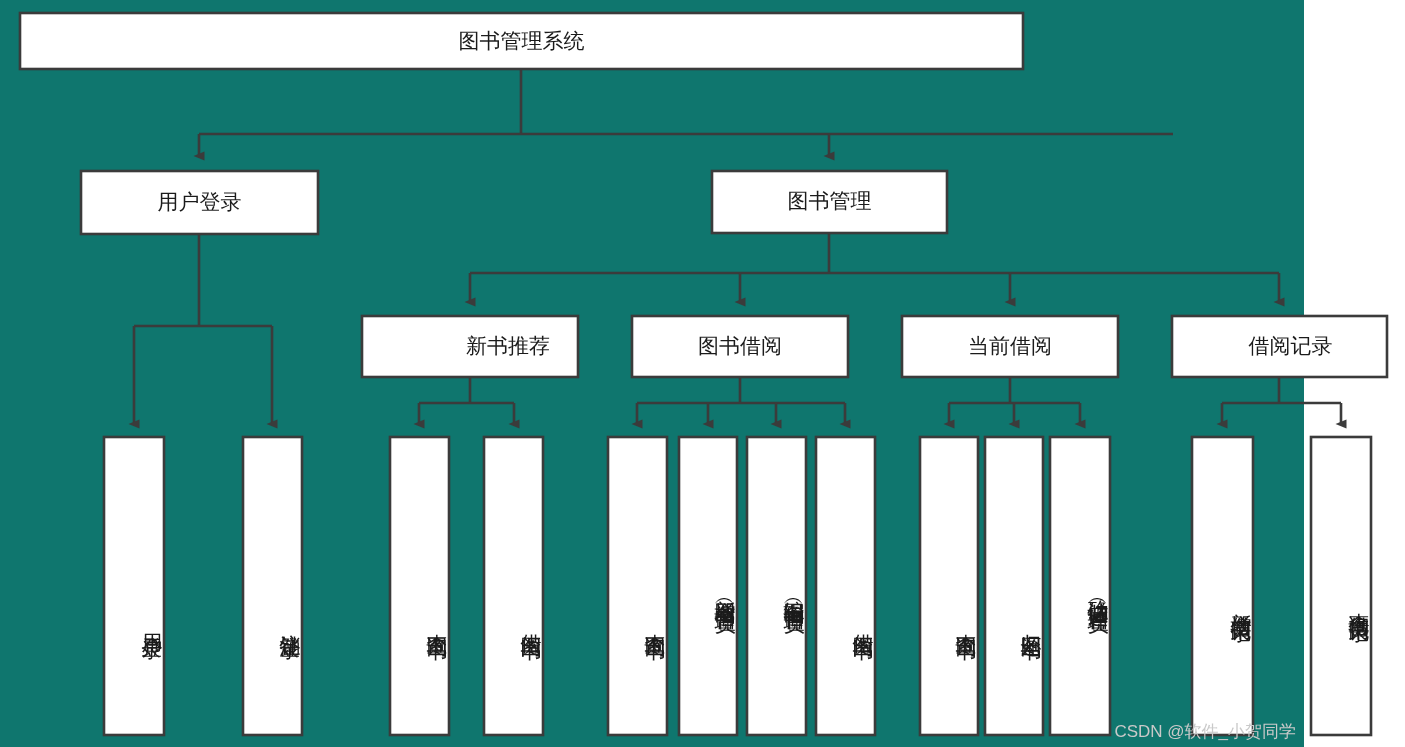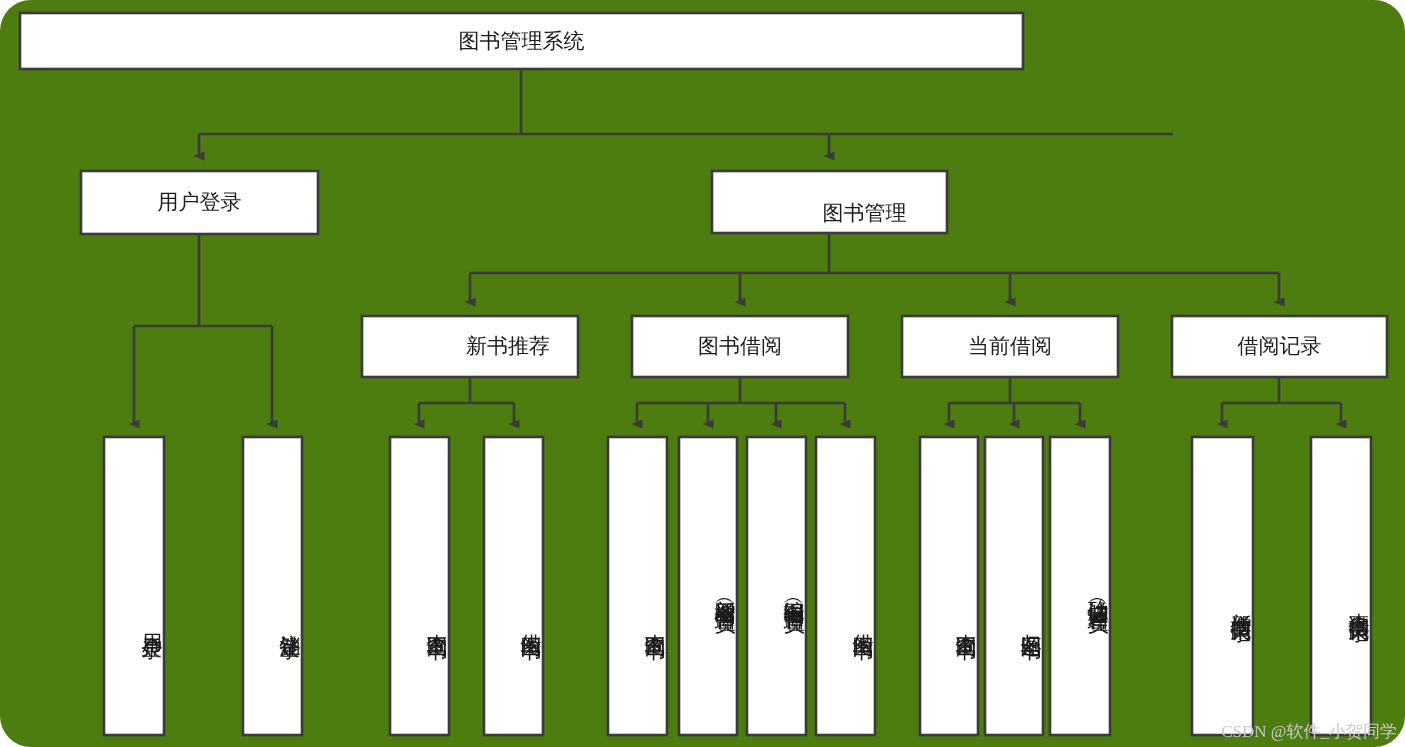--- a/index.html
+++ b/index.html
@@ -9,24 +9,23 @@
     background: #ffffff;
   }
   body {
     width: 1405px;
     height: 747px;
     font-family: "Liberation Sans", "DejaVu Sans", sans-serif;
     overflow: hidden;
   }
   #diagram-root {
     position: relative;
-    width: 1405px;
+    width: 1304px;
     height: 747px;
-    background: #4d7c0f;
-    border-radius: 31px;
+    background: #0f766e;
   }
   svg#flow-svg {
     position: absolute;
     top: 0;
     left: 0;
     width: 1405px;
     height: 747px;
     display: block;
   }
   .node-rect {
@@ -62,21 +61,21 @@
     letter-spacing: 2px;
     padding-top: 6px;
     box-sizing: border-box;
   }
   .watermark {
     position: absolute;
     right: 8px;
     bottom: 4px;
     font-size: 17px;
     color: #c9c9c9;
-    font-family: Liberation Serif, serif;
+    font-family: Liberation Sans, sans-serif;
     white-space: nowrap;
     pointer-events: none;
   }
 </style>
 </head>
 <body>
 
 <div id="diagram-root">
 
   <svg id="flow-svg" viewBox="0 0 1405 747">
@@ -166,29 +165,29 @@
     <rect class="node-rect" x="1050" y="437" width="60" height="298"></rect>
 
     <rect class="node-rect" x="1192" y="437" width="61" height="298"></rect>
     <rect class="node-rect" x="1311" y="437" width="60" height="298"></rect>
   </svg>
 
   <div class="label-box" style="left:20px; top:13px; width:1003px; height:56px;">图书管理系统</div>
 
   <div class="label-box" style="left:81px; top:171px; width:237px; height:63px;">用户登录</div>
 
-  <div class="label-box" style="left:712px; top:182px; width:235px; height:62px;margin-left:35px;">图书管理</div>
+  <div class="label-box" style="left:712px; top:170px; width:235px; height:62px;">图书管理</div>
 
   <div class="label-box" style="left:362px; top:316px; width:216px; height:61px;padding-left:38px;">新书推荐</div>
 
   <div class="label-box" style="left:902px; top:316px; width:216px; height:61px;">当前借阅</div>
 
   <div class="label-box" style="left:632px; top:316px; width:216px; height:61px;">图书借阅</div>
 
-  <div class="label-box" style="left:1172px; top:316px; width:215px; height:61px;">借阅记录</div>
+  <div class="label-box" style="left:1172px; top:316px; width:215px; height:61px;padding-left:11px;">借阅记录</div>
 
   <div class="label-box vertical" style="left:104px; top:500px; width:60px; height:235px;">用户登录</div>
 
   <div class="label-box vertical" style="left:243px; top:500px; width:59px; height:235px;">注销登录</div>
 
   <div class="label-box vertical" style="left:390px; top:500px; width:59px; height:235px;">查询图书</div>
 
   <div class="label-box vertical" style="left:484px; top:500px; width:59px; height:235px;">借阅图书</div>
 
   <div class="label-box vertical" style="left:608px; top:500px; width:59px; height:235px;">查询图书</div>

